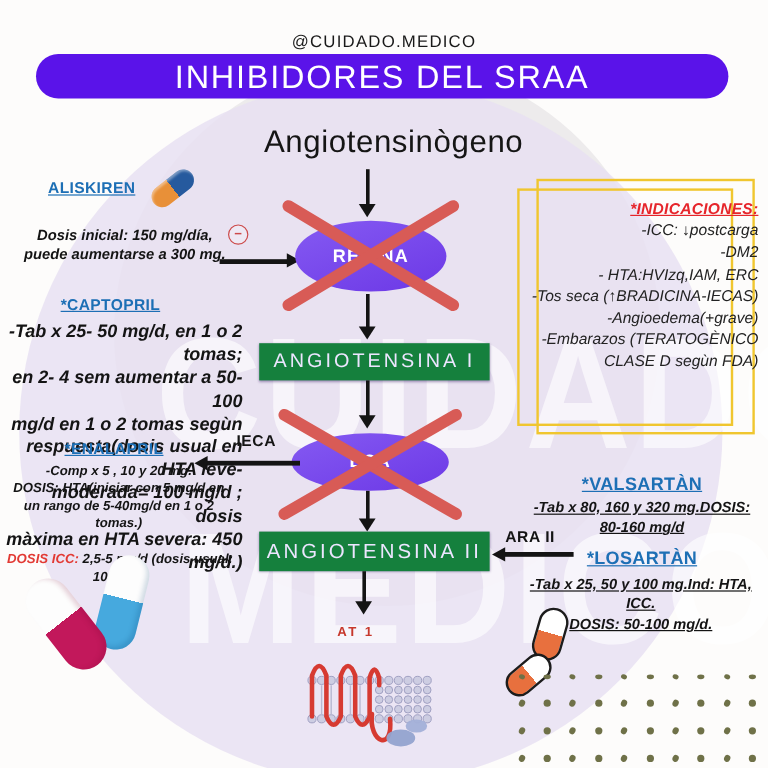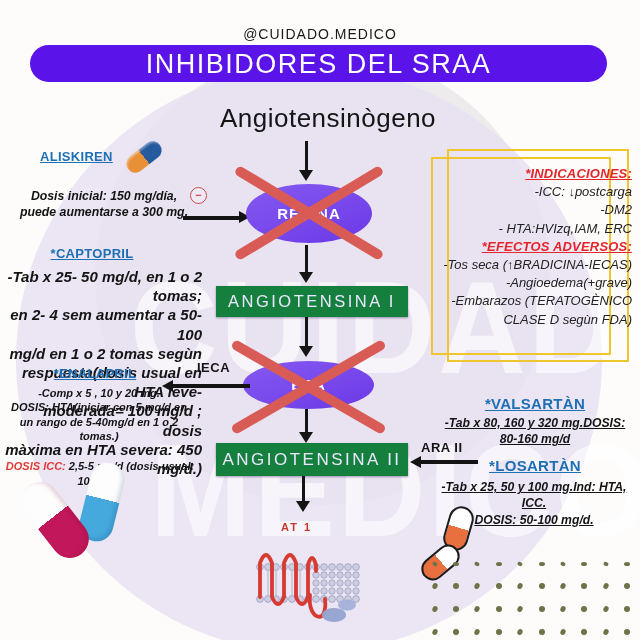--- a/index.html
+++ b/index.html
@@ -227,21 +227,20 @@
   </div>
 
   <div class="abs capsule pill-blue"></div>
   <div class="abs capsule pill-pink"></div>
 
   <div class="abs ind-box">
     <div class="ind-title">*INDICACIONES:</div>
     <div class="ind-item">-ICC: ↓postcarga</div>
     <div class="ind-item">-DM2</div>
     <div class="ind-item">- HTA:HVIzq,IAM, ERC</div>
-    <div class="ind-title">*EFECTOS ADVERSOS:</div>
     <div class="ind-item">-Tos seca (↑BRADICINA-IECAS)</div>
     <div class="ind-item">-Angioedema(+grave)</div>
     <div class="ind-item">-Embarazos (TERATOGÈNICO
 CLASE D segùn FDA)</div>
   </div>
 
   <div class="abs drug-name val-name">*VALSARTÀN</div>
   <div class="abs body-text val-info">-Tab x 80, 160 y 320 mg.DOSIS:
 80-160 mg/d</div>
 

